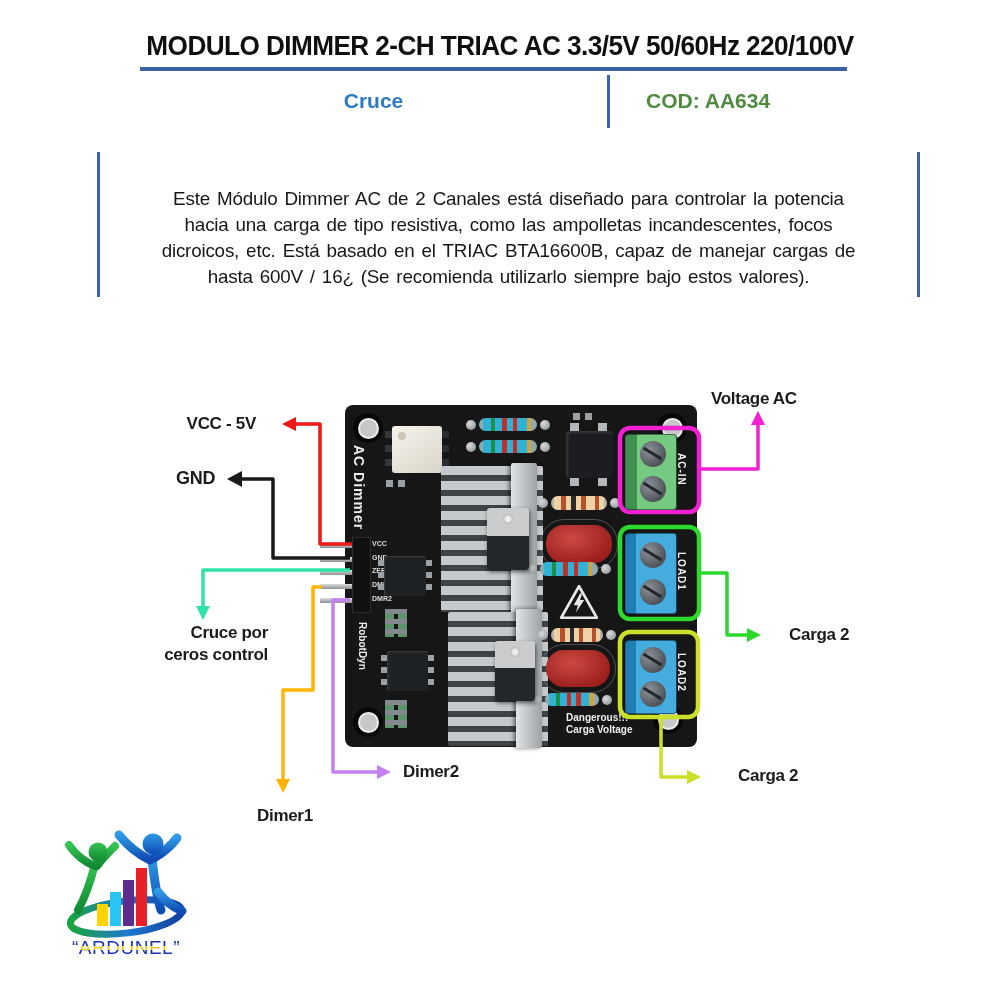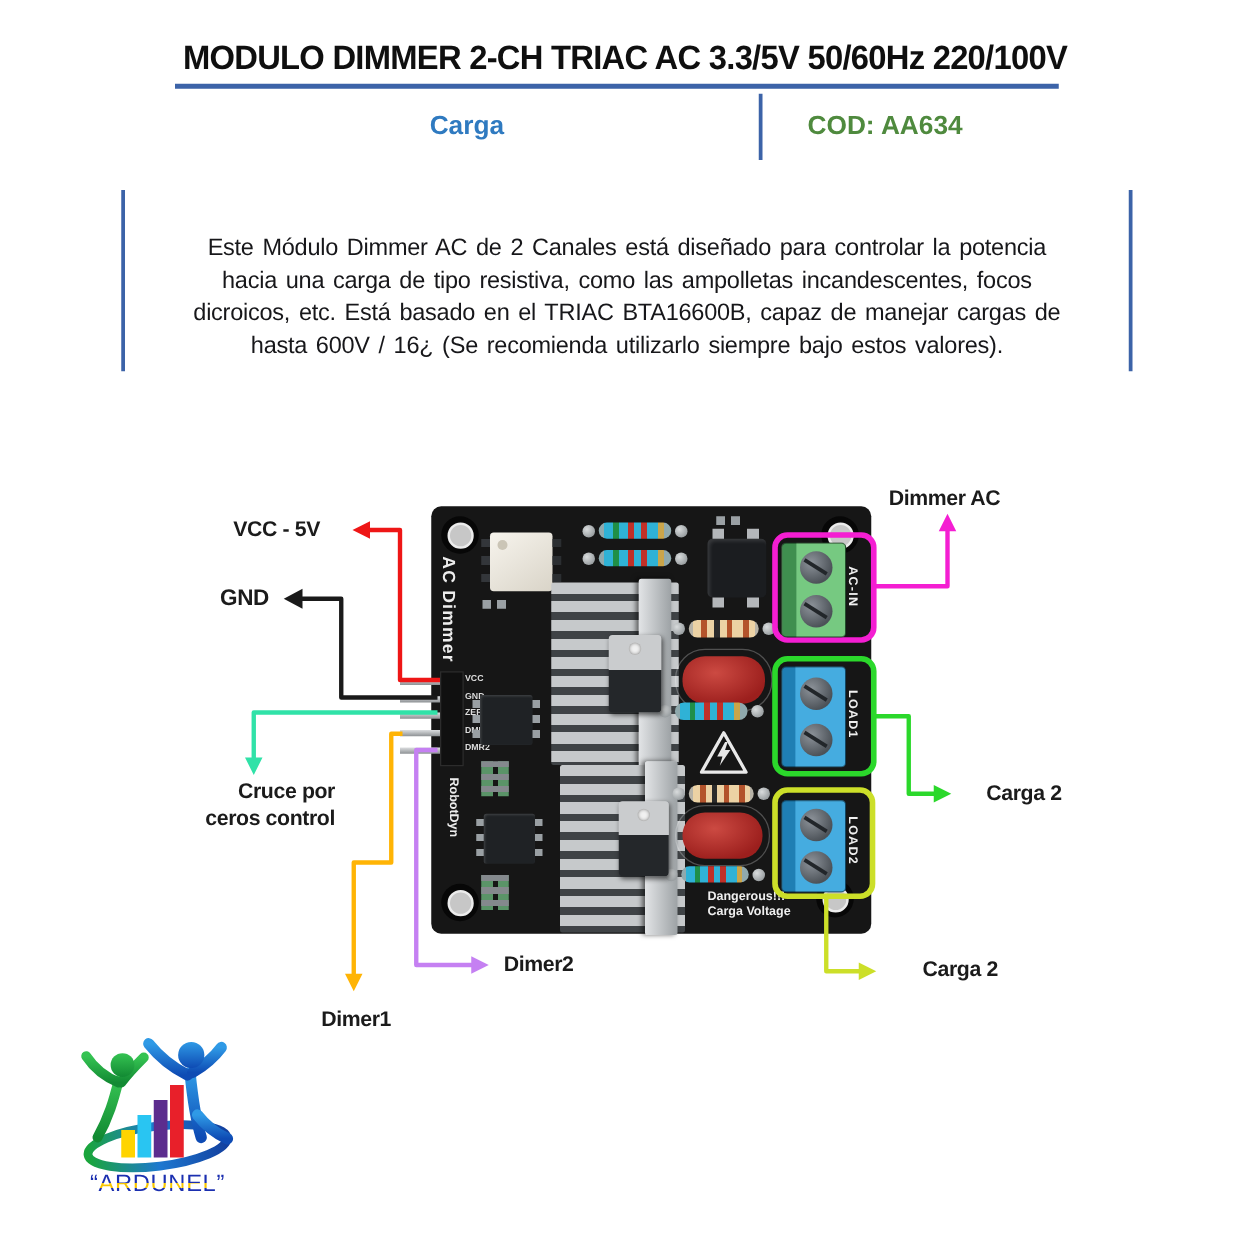--- a/index.html
+++ b/index.html
@@ -11,21 +11,21 @@
            font-size:27px; font-weight:bold; letter-spacing:-0.6px; color:#0f0f0f;
            transform:scaleX(.97); }
   .rule  { position:absolute; left:140px; top:67px; width:707px; height:4px; background:#3c63a8; }
   .vdiv  { position:absolute; left:607px; top:75px; width:3px; height:53px; background:#3c63a8; }
   .subtitle { position:absolute; left:140px; top:89px; width:467px; text-align:center;
               font-size:21px; font-weight:bold; color:#2f7ac0; }
   .code  { position:absolute; left:646px; top:89px; font-size:21px; font-weight:bold; color:#4f8a3e; }
 
   
   .desc-box { position:absolute; left:97px; top:152px; width:803px; height:145px;
-              border-left:3px solid #3c63a8; border-right:3px solid #3c63a8; }
+              border-left:3px solid #3c63a8; border-right:3px solid #3c63a8;padding-left:14px; }
   .desc { position:absolute; top:34px; left:5px; right:5px; text-align:center;
           font-size:19px; line-height:26px; color:#17171a; letter-spacing:-0.2px;
           word-spacing:2px; transform:scaleX(.99); }
   .dline { display:block; }
 
   
   .overlay { position:absolute; left:0; top:0; width:1000px; height:1000px; pointer-events:none; }
   .fig-label { position:absolute; font-weight:bold; font-size:17px; color:#1b1b1b; letter-spacing:-0.3px; }
   .fig-label.center { text-align:right; line-height:22px; }
 
@@ -109,21 +109,21 @@
                -webkit-background-clip:text; background-clip:text; color:transparent; }
 </style>
 </head>
 <body>
 
 <div class="page">
 
   <div class="title">MODULO DIMMER 2-CH TRIAC AC 3.3/5V 50/60Hz 220/100V</div>
   <div class="rule"></div>
   <div class="vdiv"></div>
-  <div class="subtitle">Carga</div>
+  <div class="subtitle">Cruce</div>
   <div class="code">COD: AA634</div>
 
   <div class="desc-box">
     <div class="desc">
       <span class="dline">Este Módulo Dimmer AC de 2 Canales está diseñado para controlar la potencia</span>
       <span class="dline">hacia una carga de tipo resistiva, como las ampolletas incandescentes, focos</span>
       <span class="dline">dicroicos, etc. Está basado en el TRIAC BTA16600B, capaz de manejar cargas de</span>
       <span class="dline">hasta 600V / 16¿ (Se recomienda utilizarlo siempre bajo estos valores).</span>
     </div>
   </div>
@@ -241,21 +241,21 @@
     </svg>
 
     <div class="fig-label" style="left:176px;top:414px;width:80px;text-align:right;">VCC - 5V</div>
     <div class="fig-label" style="left:176px;top:468px;font-size:18px;">GND</div>
     <div class="fig-label center" style="left:143px;top:622px;width:125px;">
       <span>Cruce por</span><br>
       <span>ceros control</span>
     </div>
     <div class="fig-label" style="left:257px;top:806px;">Dimer1</div>
     <div class="fig-label" style="left:403px;top:762px;">Dimer2</div>
-    <div class="fig-label" style="left:711px;top:389px;">Dimmer AC</div>
+    <div class="fig-label" style="left:711px;top:389px;">Voltage AC</div>
     <div class="fig-label" style="left:789px;top:625px;">Carga 2</div>
     <div class="fig-label" style="left:738px;top:766px;">Carga 2</div>
   </div>
 
   <div class="logo">
     <svg width="138" height="115" viewBox="0 0 138 115">
       <defs>
         <linearGradient id="gsw" x1="0" y1="0" x2="1" y2="0">
           <stop offset="0" stop-color="#1aa53c"></stop>
             <stop offset="0.5" stop-color="#1e78d0"></stop>

